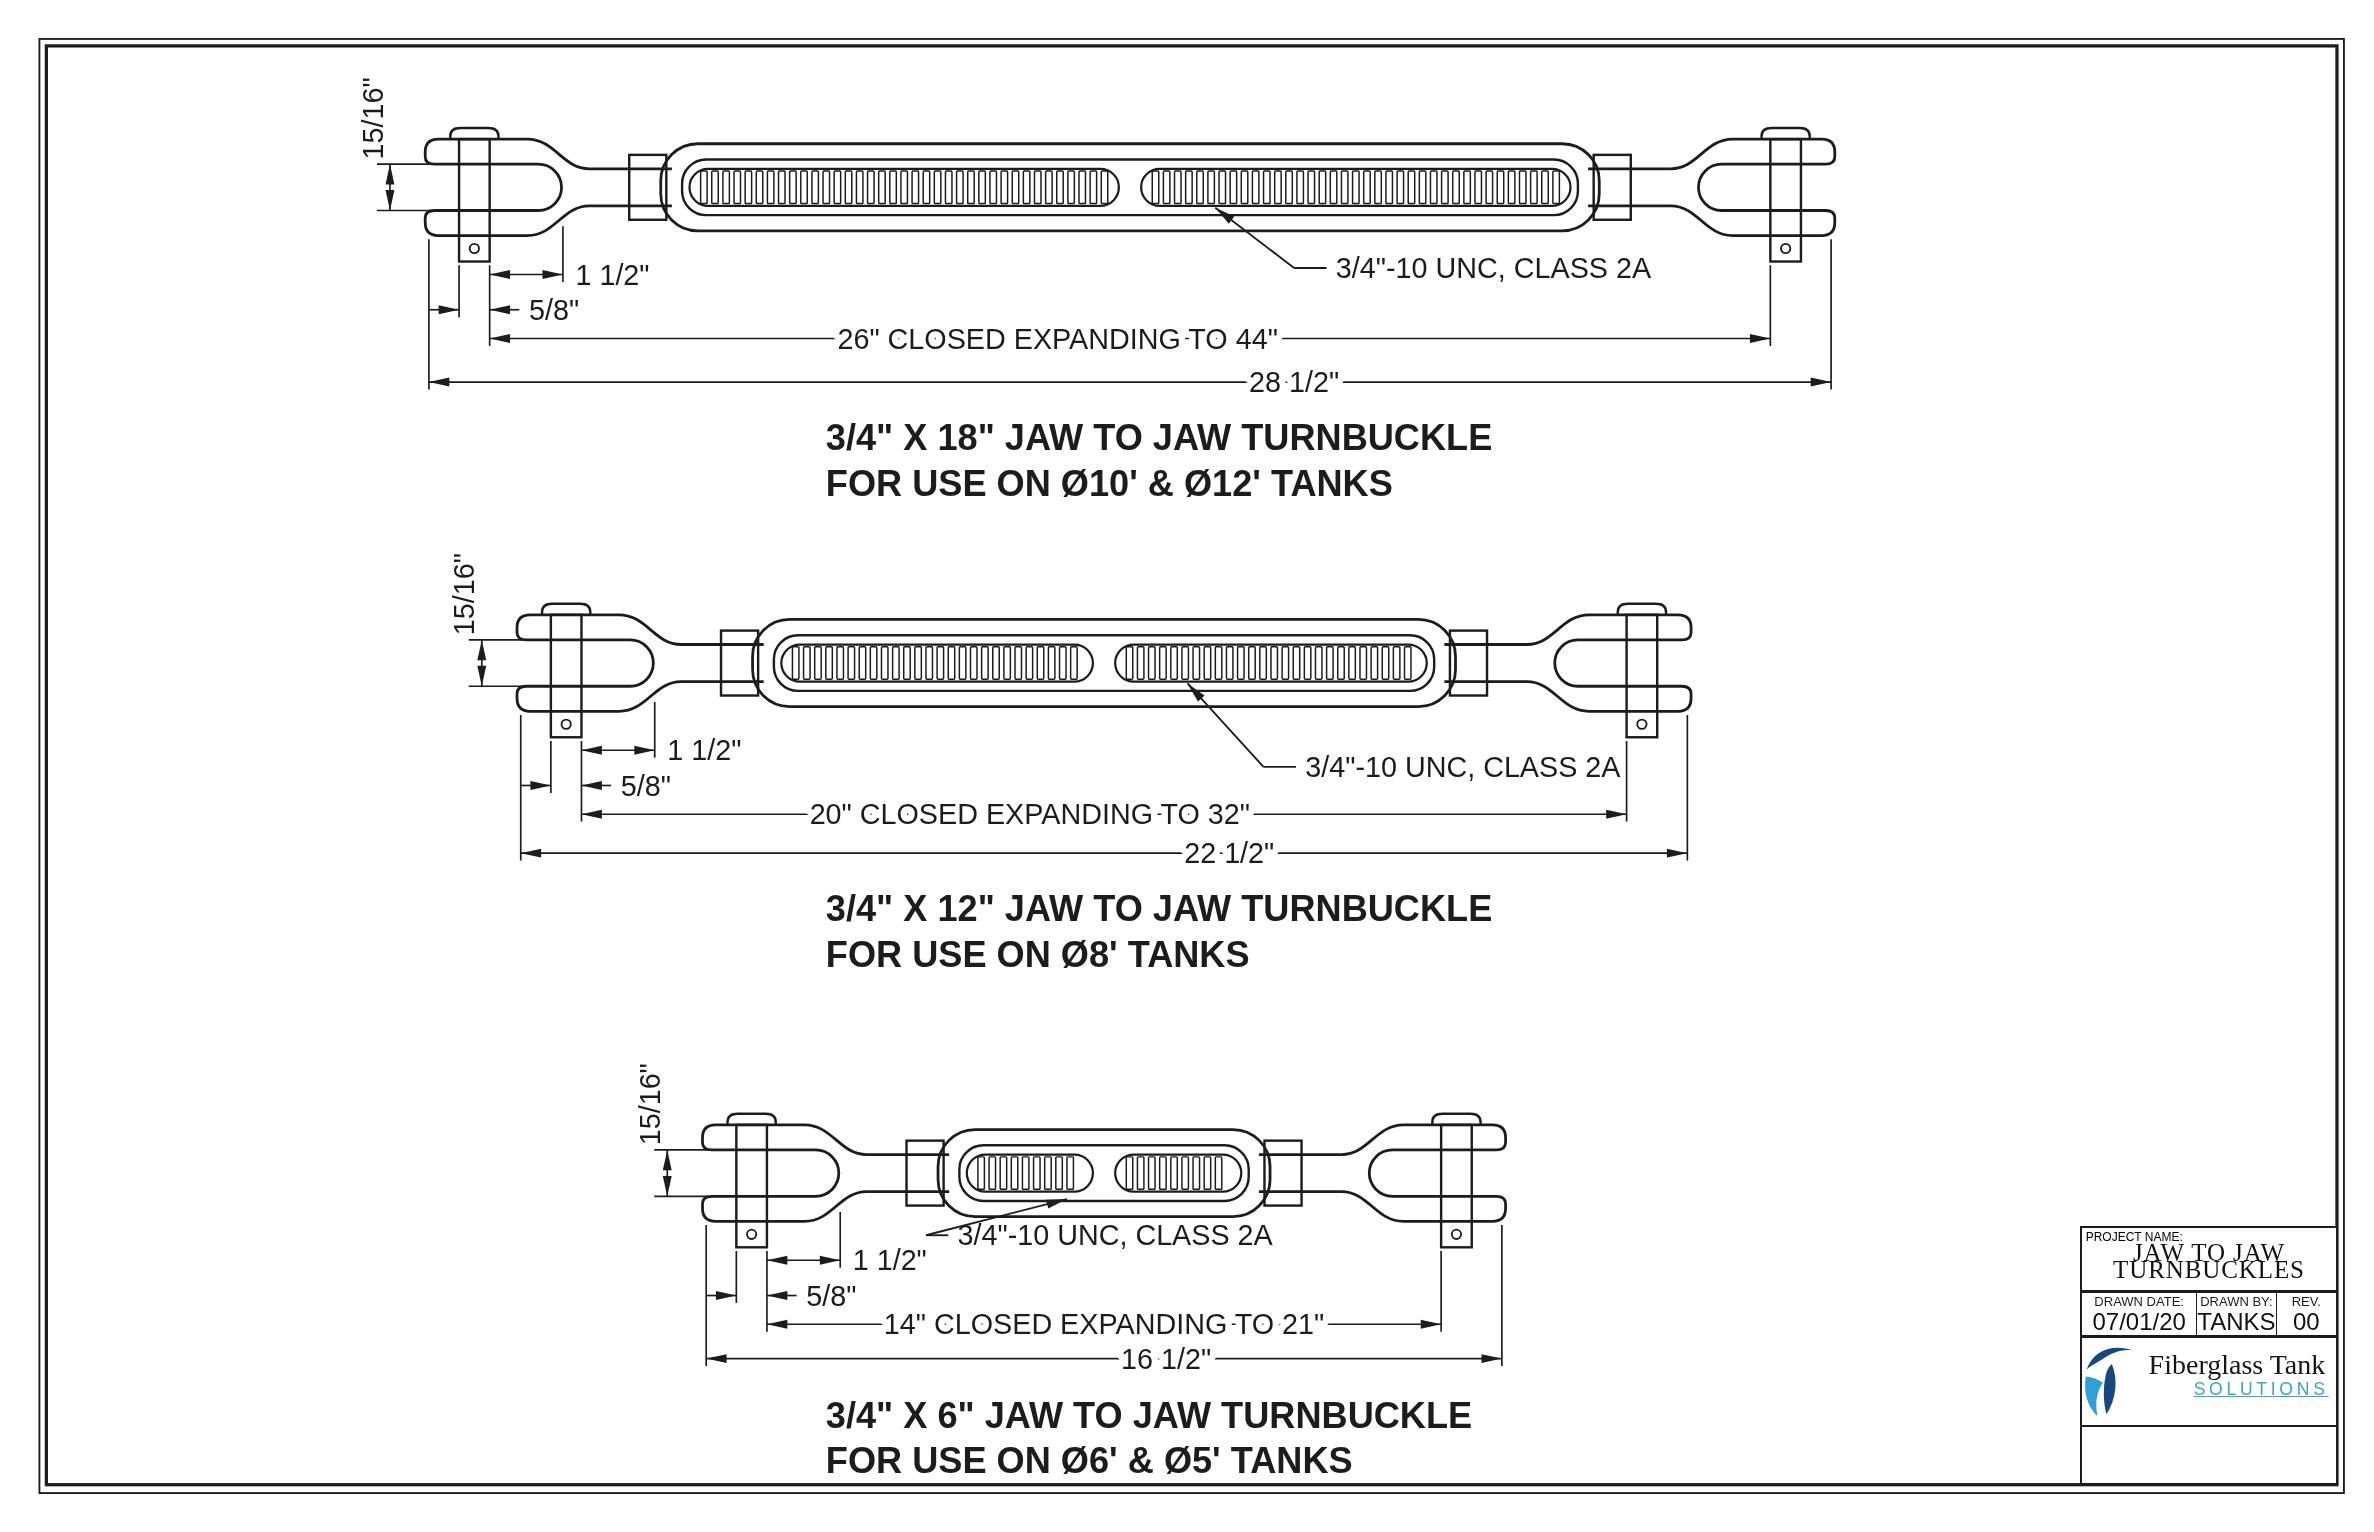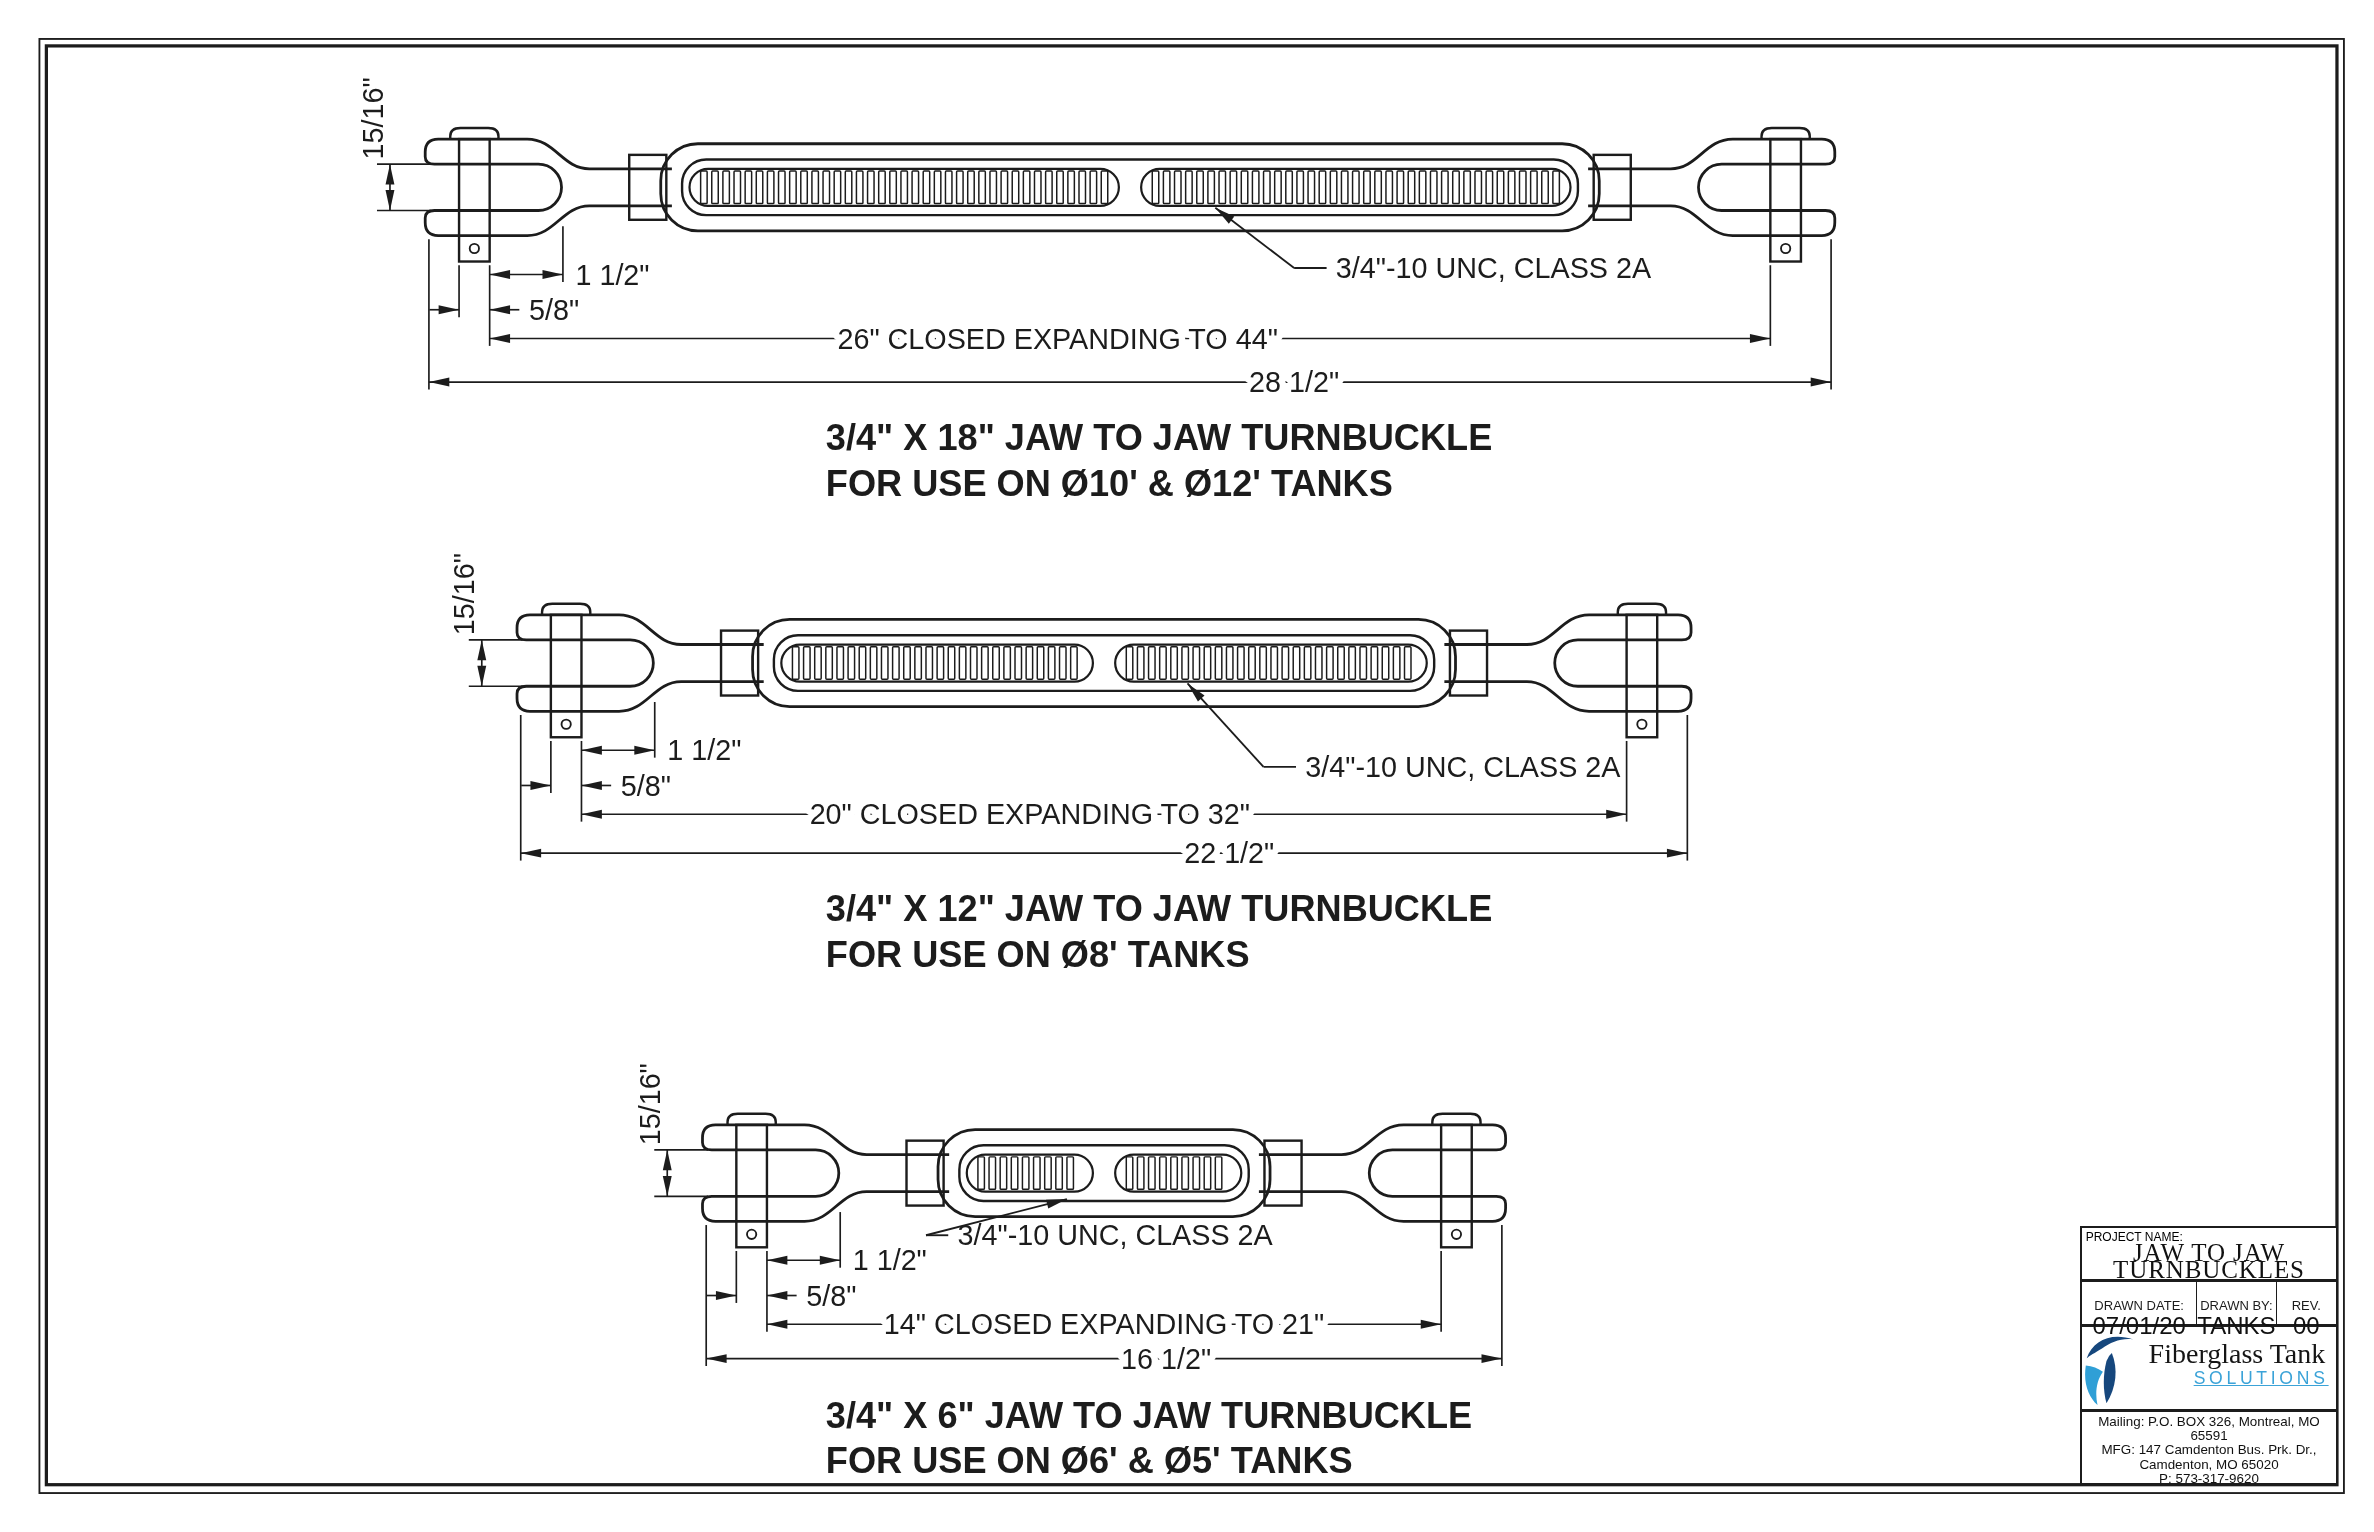--- a/index.html
+++ b/index.html
@@ -18,21 +18,21 @@
   .tb-project{height:64px;border-bottom:2.8px solid #1c1c1c;}
   .tb-label{font-size:12px;color:#000000;padding:1.9px 0 0 3.7px;}
   .tb-title{font-family:"Liberation Serif", serif;font-size:25px;line-height:17.6px;
             letter-spacing:0.9px;text-align:center;color:#111;}
   .tb-meta{height:45px;border-bottom:2.8px solid #1c1c1c;border-top:1.9px solid #1c1c1c;
            display:flex;}
   .tb-cell{flex:0 0 45%;display:flex;flex-direction:column;align-items:center;box-sizing:border-box;}
   .tb-cell + .tb-cell{border-left:1.9px solid #1c1c1c;}
   .tb-cell.c2{flex:0 0 29%;}
   .tb-cell.c3{flex:1 1 auto;}
-  .tb-cell .lab{font-size:13px;line-height:14px;padding-top:17px;color:#1c1c1c;}
+  .tb-cell .lab{font-size:13px;line-height:14px;padding-top:2px;color:#1c1c1c;}
   .tb-cell .val{font-size:24px;line-height:25px;color:#111;}
   .tb-logo{height:90px;border-bottom:2.8px solid #1c1c1c;border-top:1.9px solid #1c1c1c;
            display:flex;align-items:flex-start;}
   .tb-logo .licon{margin:3.7px 0 0 1.9px;flex:0 0 auto;}
   .tb-logo .ltext{flex:1 1 auto;}
   .fg-name{font-family:"Liberation Serif", serif;font-size:28px;color:#151515;
            text-align:center;margin-top:13px;line-height:28px;}
   .fg-sub{font-size:17.6px;letter-spacing:3.7px;text-align:right;padding-right:7.4px;
           margin-top:0px;text-decoration:underline;}
   .tb-address{flex:1 1 auto;border-top:1.9px solid #1c1c1c;text-align:center;
@@ -387,22 +387,16 @@
     <svg class="licon" width="54" height="78" viewBox="0 0 60 86">
       <path d="M3 30 C10 10 30 1 55 9 C42 7 30 12 20 19 C12 24 6 27 3 30 Z" fill="#16477d"></path>
       <path d="M31 24 C38 42 36 62 25 80 C21 66 21 48 25 33 Q27 27 31 24 Z" fill="#16477d"></path>
       <path d="M2 38 C-1 58 5 73 15 82 C12 68 14 55 21 45 Q13 39 2 38 Z" fill="#2f9fd6"></path>
     </svg>
     <div class="ltext">
       <div class="fg-name">Fiberglass Tank</div>
       <div class="fg-sub" id="sol-text" style="color: rgb(59, 163, 216);">SOLUTIONS</div>
     </div>
   </div>
-  <div class="tb-row tb-address">
-    <div>Mailing: P.O. BOX 326, Montreal, MO 65591</div>
-    <div>MFG: 147 Camdenton Bus. Prk. Dr.,</div>
-    <div>Camdenton, MO 65020</div>
-    <div>P: 573-317-9620</div>
-  </div>
 </div>
 
 </div>
 
 
 </body></html>

